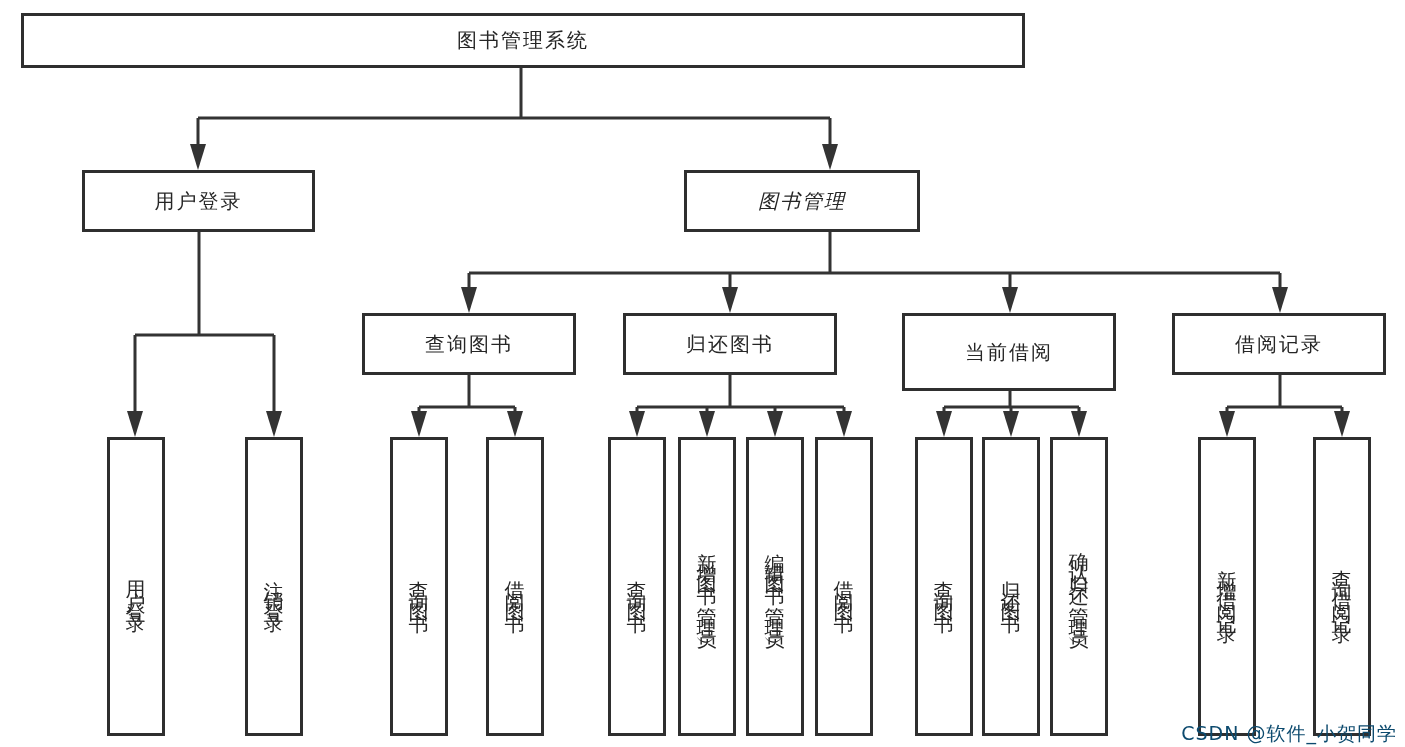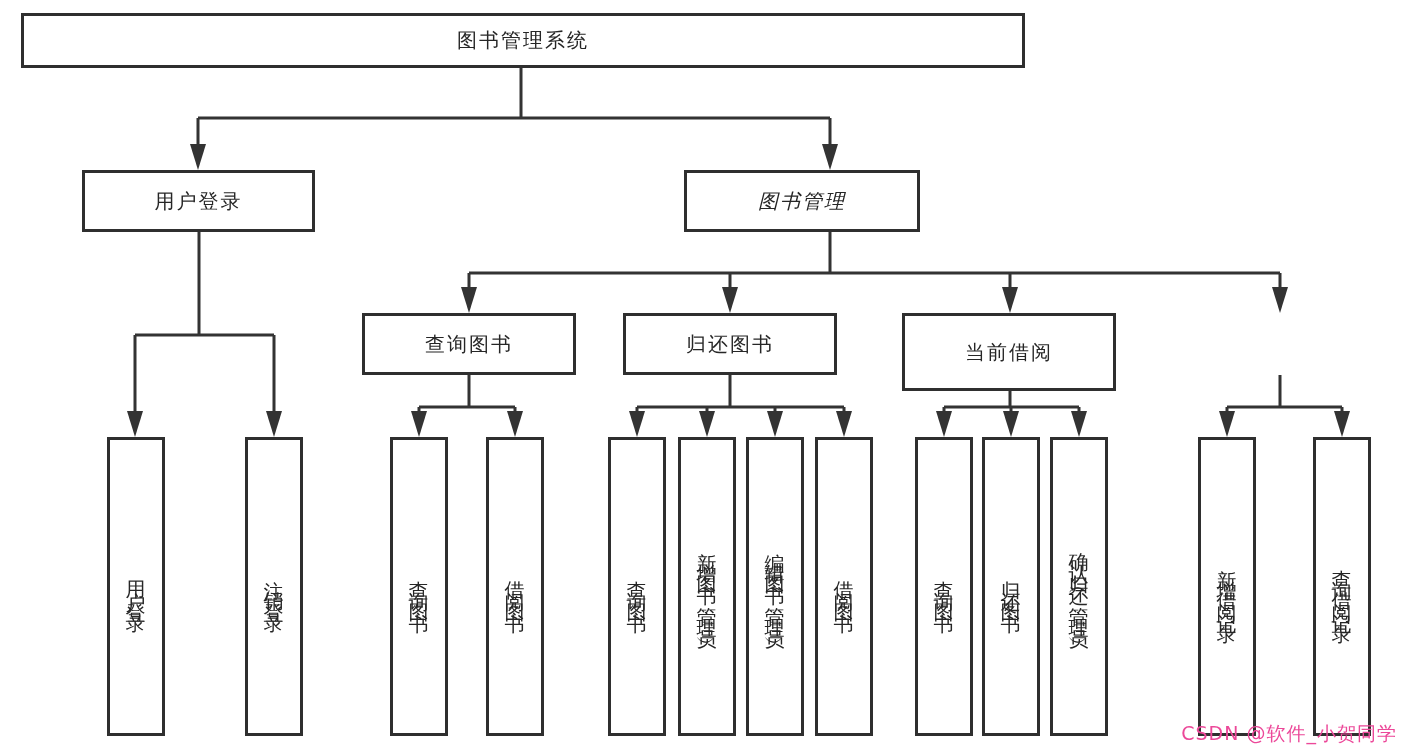--- a/index.html
+++ b/index.html
@@ -35,21 +35,21 @@
     top: 437px;
     width: 58px;
     height: 299px;
     line-height: 1;
   }
   .watermark {
     position: absolute;
     right: 8px;
     top: 721px;
     font-size: 19px;
-    color: #ec4899;
+    color: #0c4a6e;
     letter-spacing: 1px;
     white-space: nowrap;
   }
 </style>
 </head>
 <body>
 
 <div id="stage">
 
   <svg id="wires" width="1405" height="747" aria-hidden="true">
@@ -105,20 +105,23 @@
 
   <div class="box hbox" style="left:362px; top:313px; width:214px; height:62px;">
     <span>查询图书</span>
   </div>
   <div class="box hbox" style="left:623px; top:313px; width:214px; height:62px;">
     <span>归还图书</span>
   </div>
   <div class="box hbox" style="left:902px; top:313px; width:214px; height:78px;">
     <span>当前借阅</span>
   </div>
+  <div class="box hbox" style="left:1172px; top:313px; width:214px; height:62px;">
+    <span>借阅记录</span>
+  </div>
 
   <div class="box vbox" style="left:107px;">
     <span>用户登录</span>
   </div>
   <div class="box vbox" style="left:245px;">
     <span>注销登录</span>
   </div>
   <div class="box vbox" style="left:390px;">
     <span>查询图书</span>
   </div>

